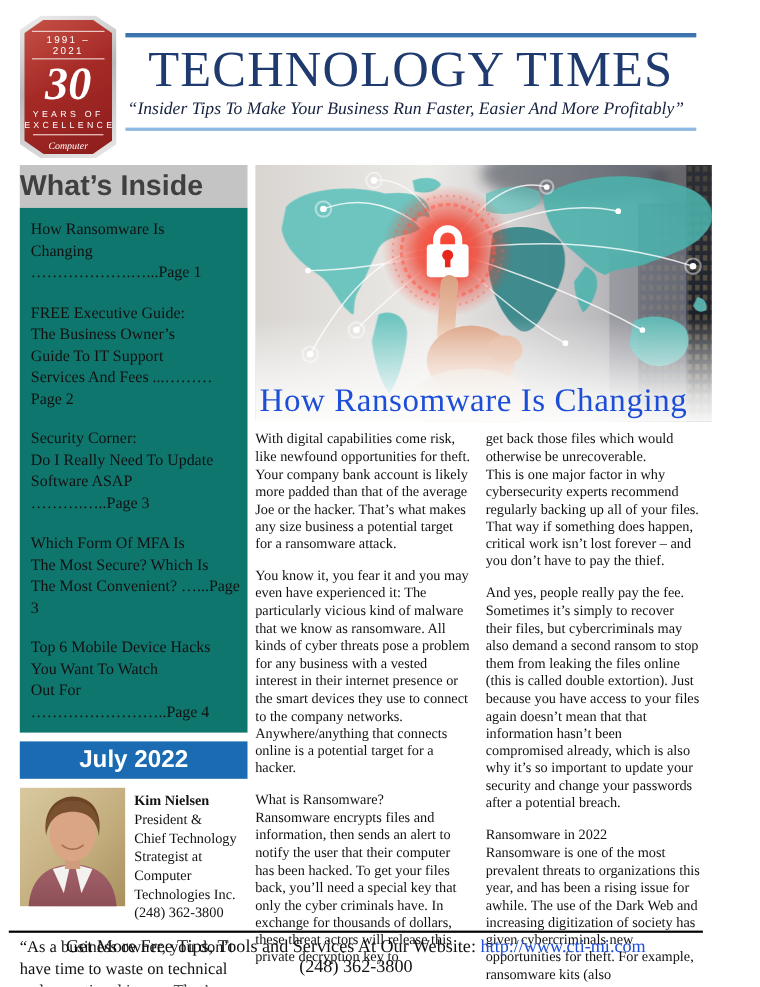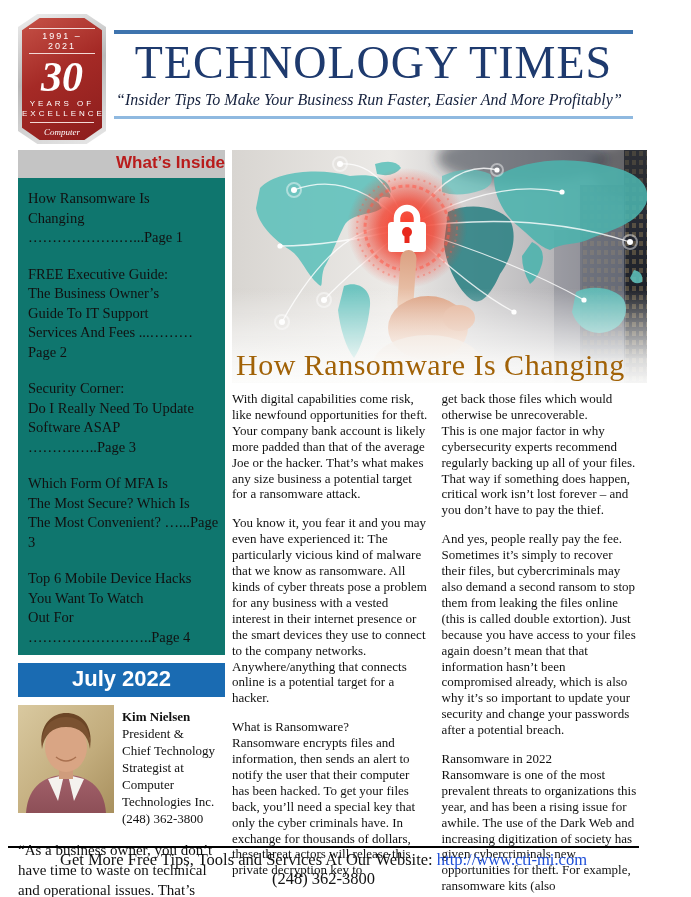--- a/index.html
+++ b/index.html
@@ -29,38 +29,38 @@
             line-height:52px;margin-top:3px;white-space:nowrap;}
   .nl-tagline{font-style:italic;font-size:16px;color:#15213d;margin:2px 0 0 2px;}
   .rule-bottom{height:3px;background:#8fb9e0;margin-top:7px;}
 
   
   .content{position:absolute;top:150px;left:18px;right:8px;display:flex;gap:7px;}
   .sidebar{width:207px;flex:none;}
   .main{flex:1;min-width:0;}
 
   
-  .ws-header{background:#c4c4c4;text-align:right;font-family:"Liberation Sans",sans-serif;
-             font-weight:bold;font-size:17px;padding:3px 0 5px;color:#b91c1c;}
+  .ws-header{background:#c4c4c4;text-align:left;font-family:"Liberation Sans",sans-serif;
+             font-weight:bold;font-size:26px;padding:3px 0 5px;color:#404040;}
   .toc{background:#0f766e;padding:11px 6px 8px 10px;font-size:14.5px;line-height:19.5px;}
   .toc-item{white-space:pre-line;margin-bottom:17px;}
   .toc-item:last-child{margin-bottom:0;}
   .month{background:#1a6bb2;color:#fff;font-family:"Liberation Sans",sans-serif;font-weight:bold;
          font-size:22px;text-align:center;padding:3px 0 5px;margin-top:8px;}
   .profile{display:flex;gap:8px;margin-top:8px;}
   .photo{width:96px;height:108px;flex:none;}
   .bio{font-size:13px;line-height:17px;padding-top:3px;}
   .bio-name{font-weight:bold;}
   .bio-lines{white-space:pre-line;}
   .quote{margin-top:13px;font-size:15px;line-height:20px;padding-right:2px;}
 
   
   .hero{position:relative;width:451px;height:233px;}
   .hero svg{display:block;}
-  .hero-title{position:absolute;left:4px;bottom:1px;font-size:30px;color:#a16207;
+  .hero-title{position:absolute;left:4px;bottom:1px;font-size:30px;color:#1d4ed8;
               letter-spacing:.5px;white-space:nowrap;}
   .columns{display:flex;gap:12px;margin-top:8px;font-size:13px;line-height:15.9px;}
   .col{flex:1;min-width:0;}
   .col p{margin:0 0 13px;}
   .sec-head{margin:0;}
   .continued{text-align:right;font-style:italic;font-size:12px;margin-top:2px;}
 
   
   .footer{position:absolute;left:8px;right:8px;bottom:9px;text-align:center;}
   .footer-rule{border-top:2px solid #000;margin-bottom:2px;}

